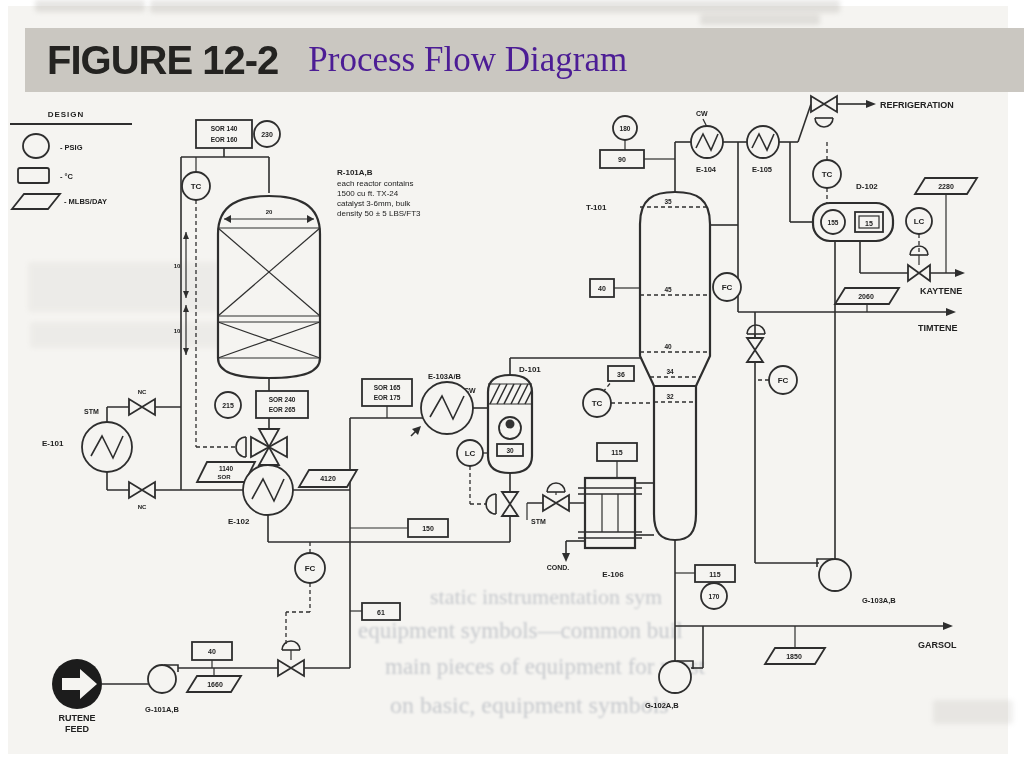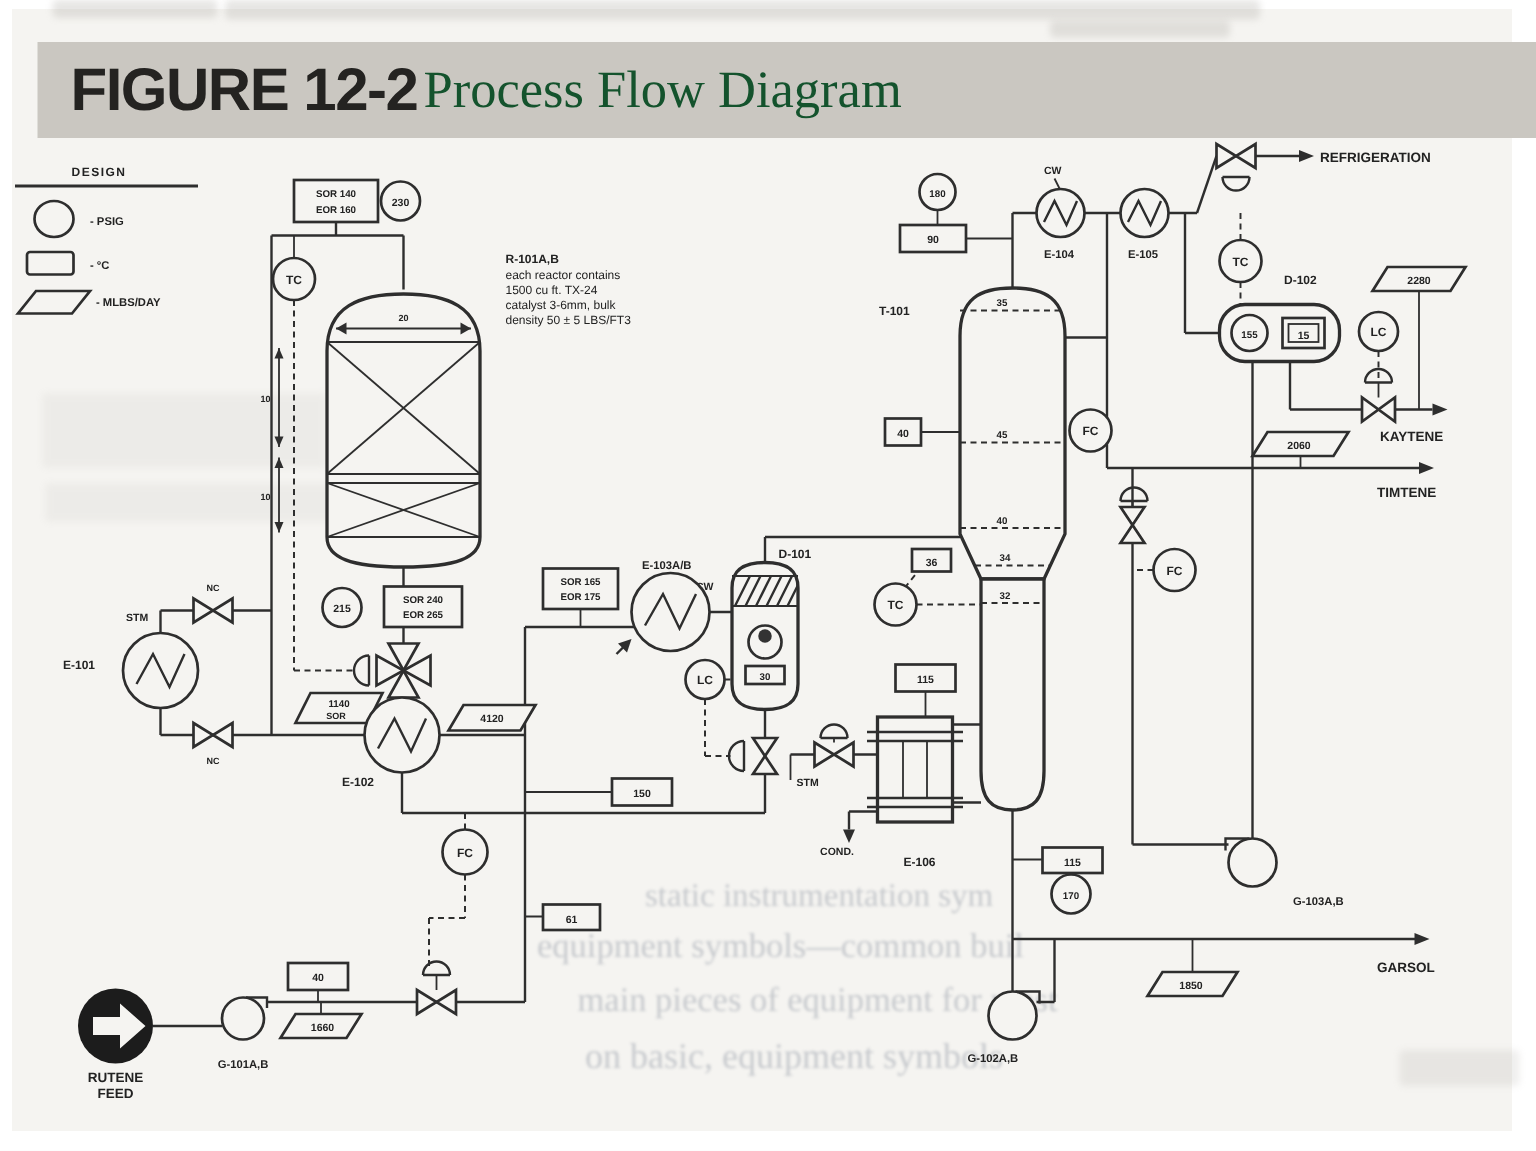--- a/index.html
+++ b/index.html
@@ -3,22 +3,22 @@
 <meta charset="utf-8">
 <style>
   html,body{margin:0;padding:0;background:#fff;}
   .stage{position:relative;width:1024px;height:767px;background:#ffffff;overflow:hidden;
          font-family:"Liberation Sans",sans-serif;}
   .paper{position:absolute;left:8px;top:6px;width:1000px;height:748px;background:#f5f4f1;}
   .titlebar{position:absolute;left:25px;top:28px;width:1018px;height:64px;background:#cac7c1;
             display:flex;align-items:baseline;padding-left:22px;box-sizing:border-box;}
   .fig-label{font-family:"Liberation Sans",sans-serif;font-weight:700;font-size:40px;color:#242321;
              letter-spacing:-1px;align-self:center;}
-  .fig-title{font-family:"Liberation Serif",serif;font-weight:400;font-size:35px;color:#14532d;
-             margin-left:4px;align-self:center;}
+  .fig-title{font-family:"Liberation Serif",serif;font-weight:400;font-size:35px;color:#4c1d95;
+             margin-left:30px;align-self:center;}
   .gbar{position:absolute;background:#a9a6a0;opacity:.28;filter:blur(2.5px);border-radius:3px;}
   .gfaint{opacity:.10;}
   .ghostline{position:absolute;font-family:"Liberation Serif",serif;color:#8d94a0;opacity:.45;
              filter:blur(1px);white-space:nowrap;}
   svg.diagram{position:absolute;left:0;top:0;filter:blur(.3px);}
   .pl{stroke:#2e2e2e;stroke-width:1.6;fill:none;}
   .pt{stroke:#2e2e2e;stroke-width:1.2;fill:none;}
   .pd{stroke:#2e2e2e;stroke-width:1.3;fill:none;stroke-dasharray:4 3;}
   .sh{stroke:#2e2e2e;stroke-width:1.8;fill:#f5f4f1;}
   .sh2{stroke:#2e2e2e;stroke-width:2.2;fill:#f5f4f1;}

